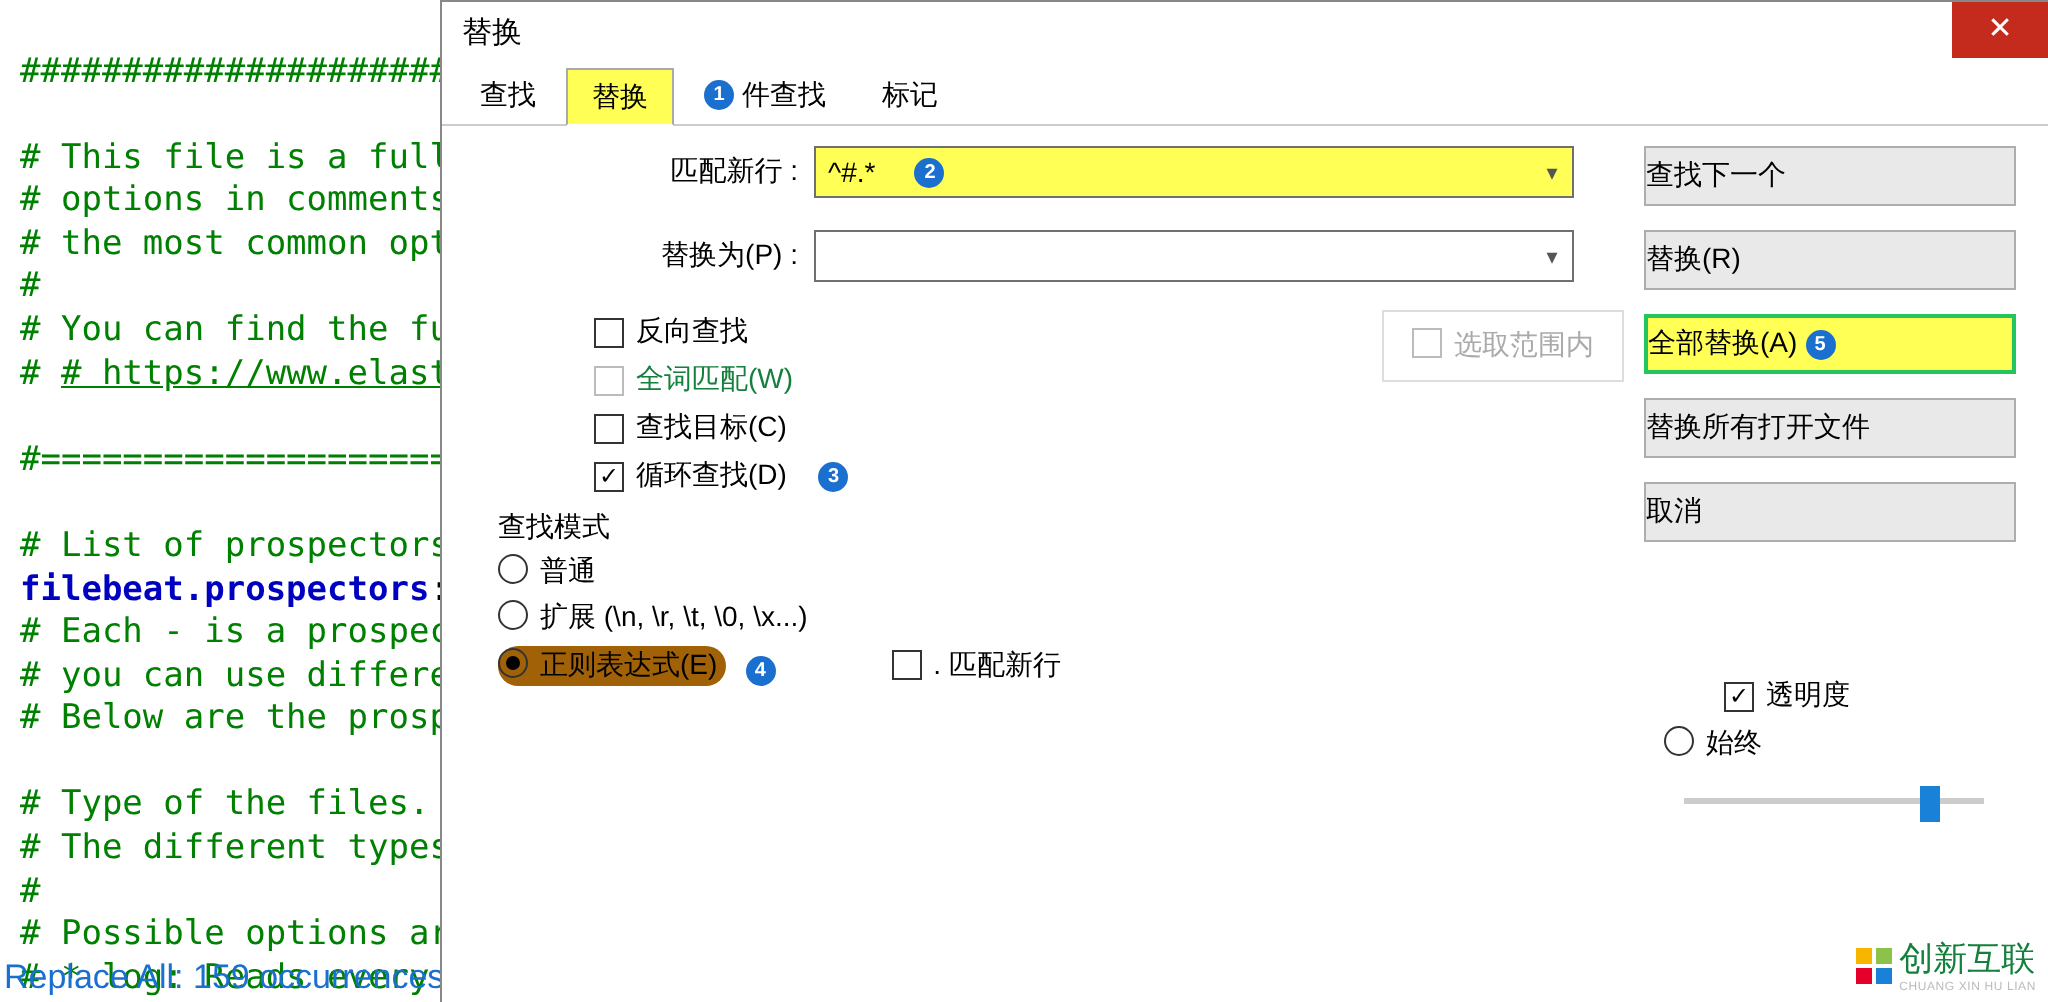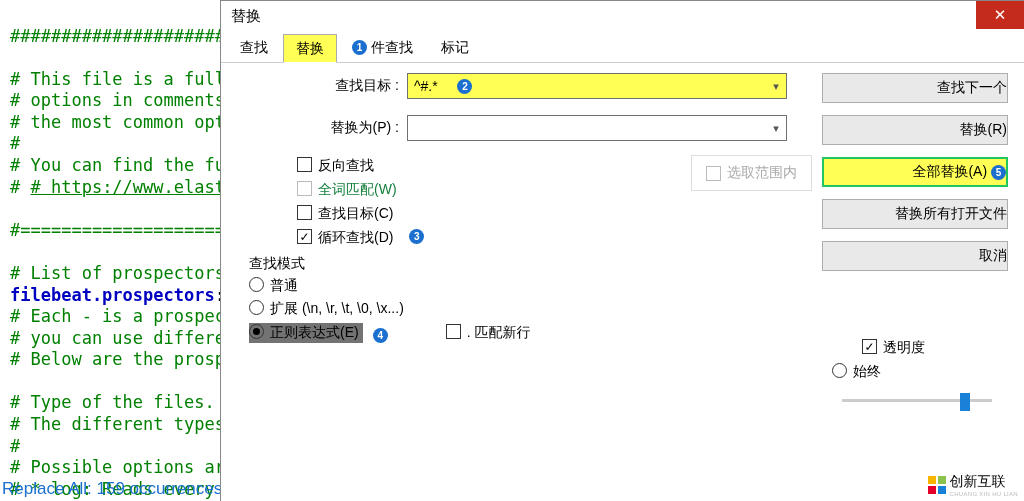--- a/index.html
+++ b/index.html
@@ -138,29 +138,29 @@
     display: flex;
     flex-direction: column;
     gap: 12px;
   }
   .btn {
     height: 30px;
     border: 1px solid #adadad;
     background: #e9e9e9;
     display: flex;
     align-items: center;
-    justify-content: flex-end;
+    justify-content: flex-start;
   }
   .btn.hl {
     background: #ffff55;
     border: 2px solid #22c55e;
   }
   .checkbox-row {
     display: flex;
-    align-items: flex-start;
+    align-items: center;
     gap: 6px;
     margin-bottom: 6px;
     padding-left: 48px;
   }
   .chk-box {
     width: 15px; height: 15px;
     border: 1px solid #333;
     display: inline-flex;
     align-items: center;
     justify-content: center;
@@ -183,33 +183,33 @@
     display: inline-flex;
     align-items: center;
     justify-content: center;
   }
   .radio-dot {
     width: 7px; height: 7px;
     background: #000;
     border-radius: 50%;
   }
   .radio-row.hl-row {
-    background: #737373;
+    background: #a16207;
     padding: 1px 4px 1px 0;
-    border-radius: 0;
+    border-radius: 10px;
     display: inline-flex;
   }
   .in-range-box {
     position: absolute;
     right: 212px;
     top: 92px;
     border: 1px solid #ddd;
     padding: 8px 14px;
     display: flex;
-    align-items: center;
+    align-items: flex-start;
     gap: 6px;
     color: #aaa;
   }
   .in-range-box .chk-box { border-color: #bbb; }
   .transparency {
     position: absolute;
     right: 40px; top: 276px;
     width: 170px;
   }
   .slider {
@@ -307,21 +307,21 @@
         <span class="badge-circle">1</span>
         <span>件查找</span>
       </div>
     <div class="tab">
         <span>标记</span>
       </div>
   </div>
 
   <div class="dialog-body">
     <div class="row">
-      <div class="label">查找目标 :</div>
+      <div class="label">匹配新行 :</div>
       <div class="combo hl">
         <div class="txt"><span>^#.*</span>&nbsp;&nbsp;<span class="badge-circle">2</span></div>
         <div class="arrow">▾</div>
       </div>
     </div>
     <div class="row">
       <div class="label">替换为(P) :</div>
       <div class="combo">
         <div class="txt">
             <span></span>
@@ -414,16 +414,16 @@
 </div>
 
 <div class="watermark">
   <div class="wm-logo">
     <span style="left:0;top:0;background:#f7b500;"></span>
     <span style="right:0;top:0;background:#8bc34a;"></span>
     <span style="left:0;bottom:0;background:#e4002b;"></span>
     <span style="right:0;bottom:0;background:#1a81d8;"></span>
   </div>
   <div>
-    <div style="font-size:14px;color:#000000;">创新互联</div>
+    <div style="font-size:17px;color:#15803d;">创新互联</div>
     <div style="font-size:6px;color:#bbb;letter-spacing:0.3px;">CHUANG XIN HU LIAN</div>
   </div>
 </div>
 
 </body></html>

